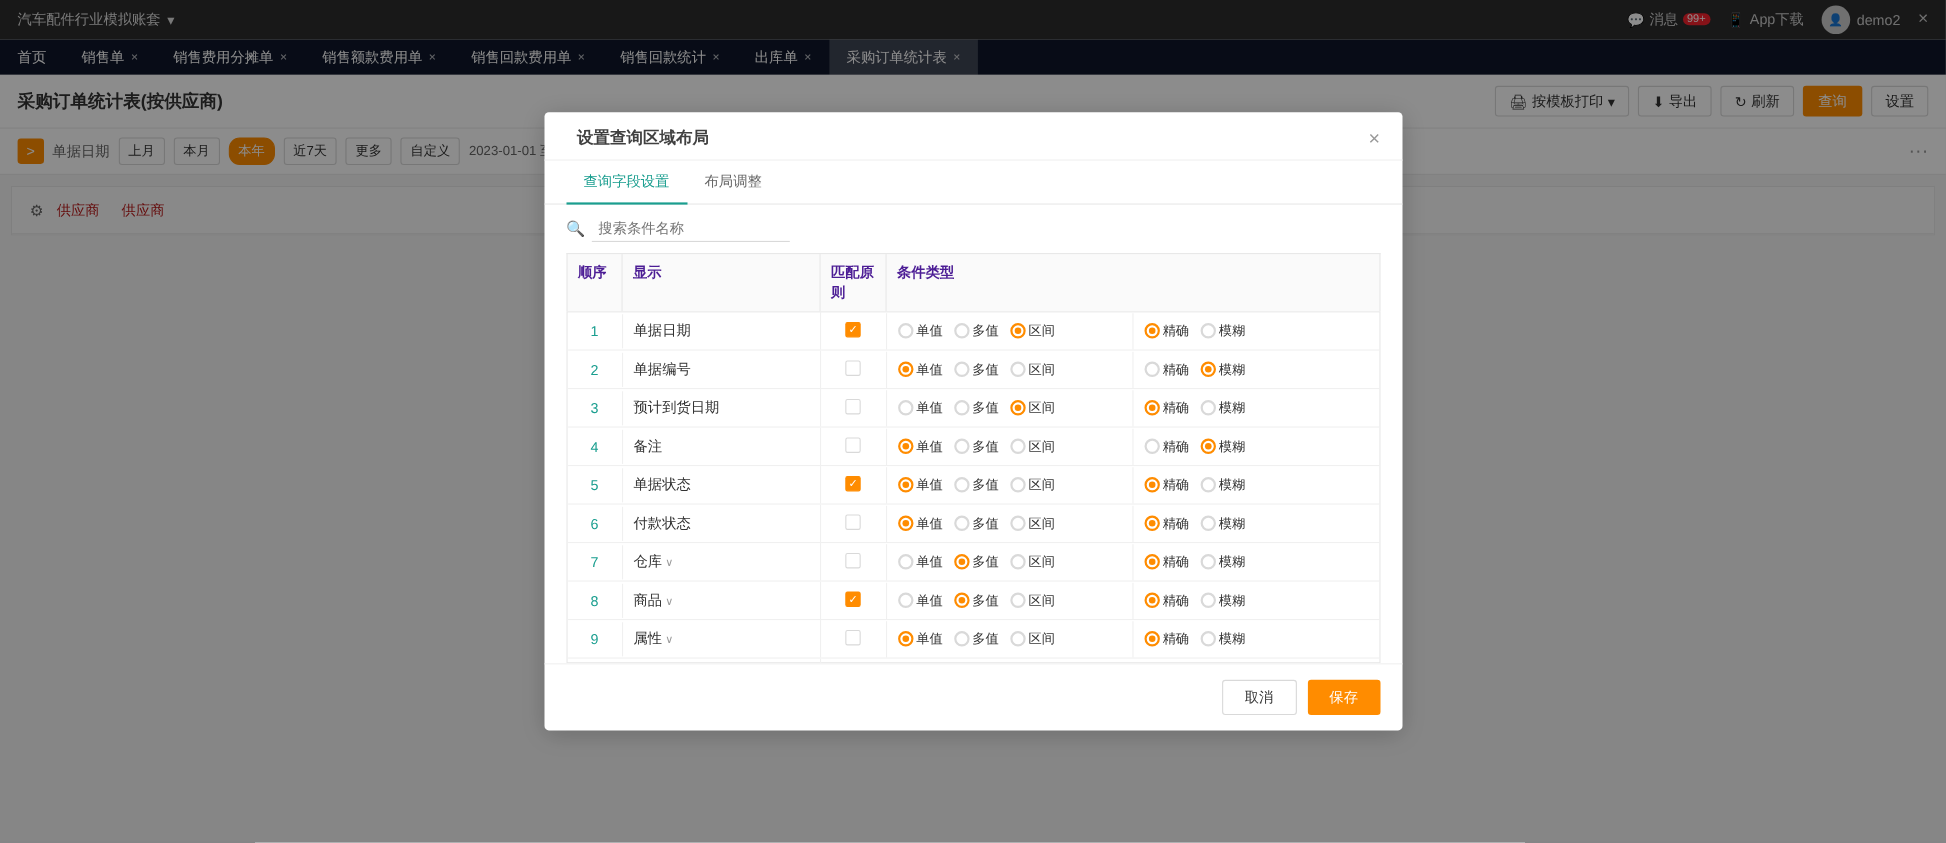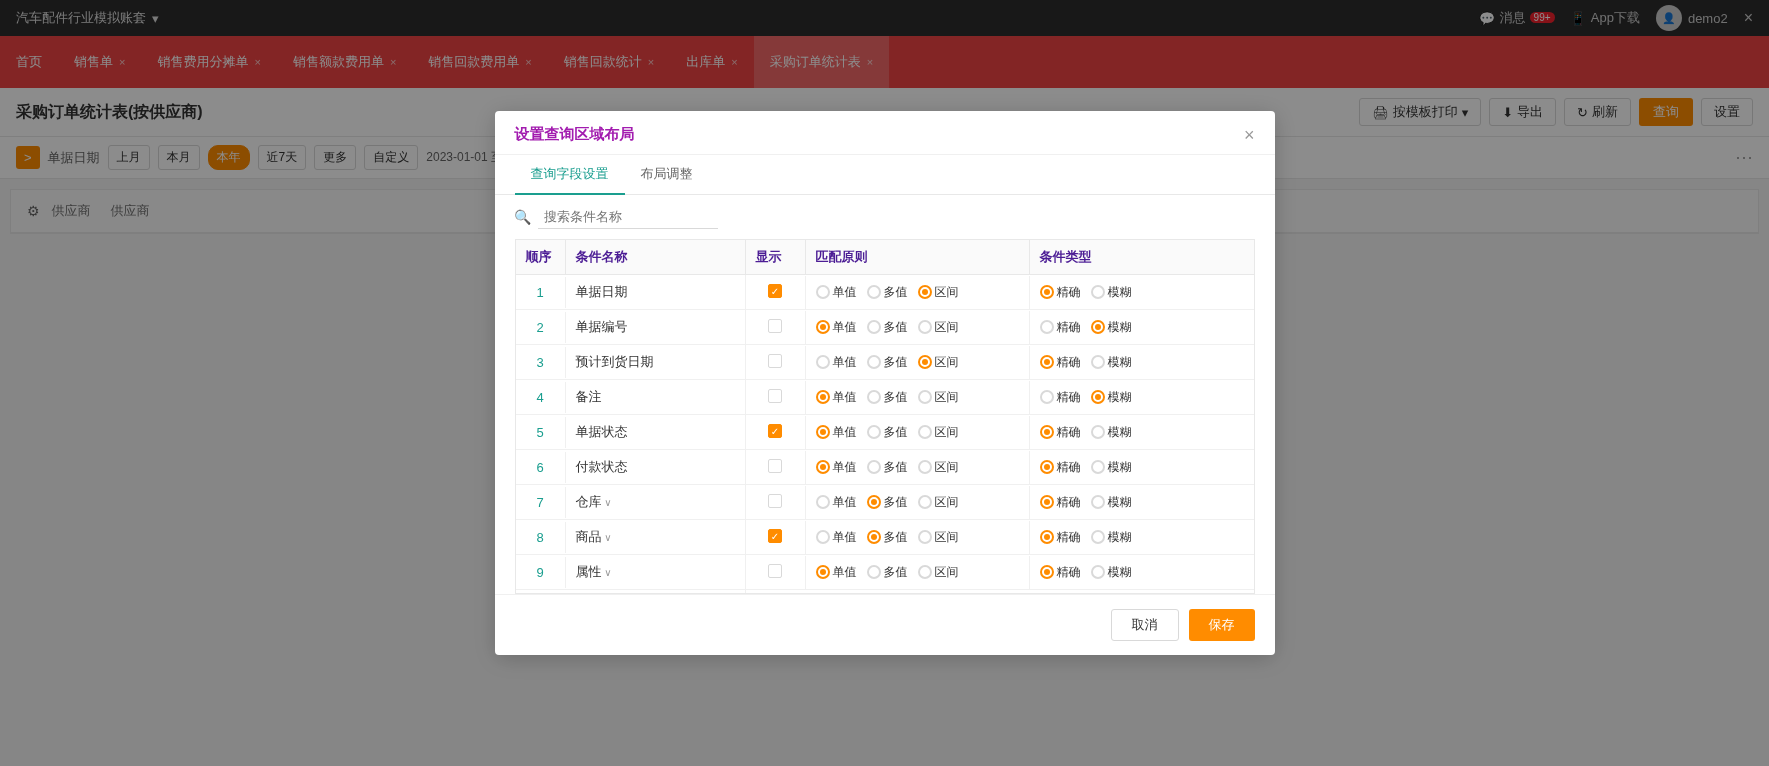--- a/index.html
+++ b/index.html
@@ -15,22 +15,22 @@
       padding: 16px 16px;
       color: #ccc;
     }
     .top-bar-left { font-size: 13px; color: #ddd; display: flex; align-items: center; gap: 6px; }
     .top-bar-right { display: flex; align-items: center; gap: 16px; font-size: 13px; color: #ccc; }
     .badge { background: #f5222d; color: #fff; border-radius: 10px; font-size: 10px; padding: 0 4px; position: relative; top: -1px; }
     .avatar { width: 26px; height: 26px; border-radius: 50%; background: #ccc; display: inline-flex; align-items: center; justify-content: center; color: #555; font-size: 11px; }
 
     
     .main-tabs {
-      background: #ef4444;
-      height: 52px;
+      background: #0f172a;
+      height: 32px;
       display: flex;
       align-items: flex-start;
       padding: 0 0 0 0;
       gap: 0;
     }
     .main-tab {
       padding: 0 16px;
       height: 100%;
       display: flex;
       align-items: center;
@@ -86,21 +86,21 @@
       border: 1px solid #e8e8e8;
     }
     .table-header-row {
       background: #fafafa;
       display: flex;
       border-bottom: 1px solid #e8e8e8;
       padding: 8px 16px;
       gap: 4px;
       align-items: center;
     }
-    .th { font-size: 13px; color: #737373; padding: 4px 8px; }
+    .th { font-size: 13px; color: #b91c1c; padding: 4px 8px; }
     .settings-icon { color: #666; cursor: pointer; font-size: 14px; }
 
     
     .overlay {
       position: fixed;
       top: 0; left: 0; right: 0; bottom: 0;
       background: rgba(0,0,0,0.45);
       z-index: 1000;
       display: flex;
       align-items: center;
@@ -117,21 +117,21 @@
       flex-direction: column;
       box-shadow: 0 4px 24px rgba(0,0,0,0.2);
     }
     .dialog-header {
       display: flex;
       align-items: center;
       justify-content: space-between;
       padding: 14px 20px 10px;
       border-bottom: 1px solid #f0f0f0;
     }
-    .dialog-title { font-size: 15px; font-weight: bold; color: #a21caf; }
+    .dialog-title { font-size: 15px; font-weight: bold; color: #404040; margin-left: 10px; }
     .dialog-close { cursor: pointer; font-size: 18px; color: #999; background: none; border: none; line-height: 1; }
 
     
     .dialog-tabs {
       display: flex;
       padding: 0 20px;
       border-bottom: 1px solid #e8e8e8;
       gap: 0;
     }
     .dialog-tab {
@@ -401,21 +401,20 @@
     </div>
 
     <div class="search-box">
       <span class="search-icon">🔍</span>
       <input class="search-input" type="text" placeholder="搜索条件名称" style="">
     </div>
 
     <div class="dialog-table">
       <div class="dt-header">
         <div class="dt-th">顺序</div>
-        <div class="dt-th">条件名称</div>
         <div class="dt-th">显示</div>
         <div class="dt-th">匹配原则</div>
         <div class="dt-th">条件类型</div>
       </div>
       <div class="dt-body" id="dt-body">
       <div class="dt-row">
             <div class="dt-cell center"><span class="row-num">1</span></div>
             <div class="dt-cell">单据日期</div>
             <div class="dt-cell center"><span class="cb checked"></span></div>
             <div class="dt-cell">

